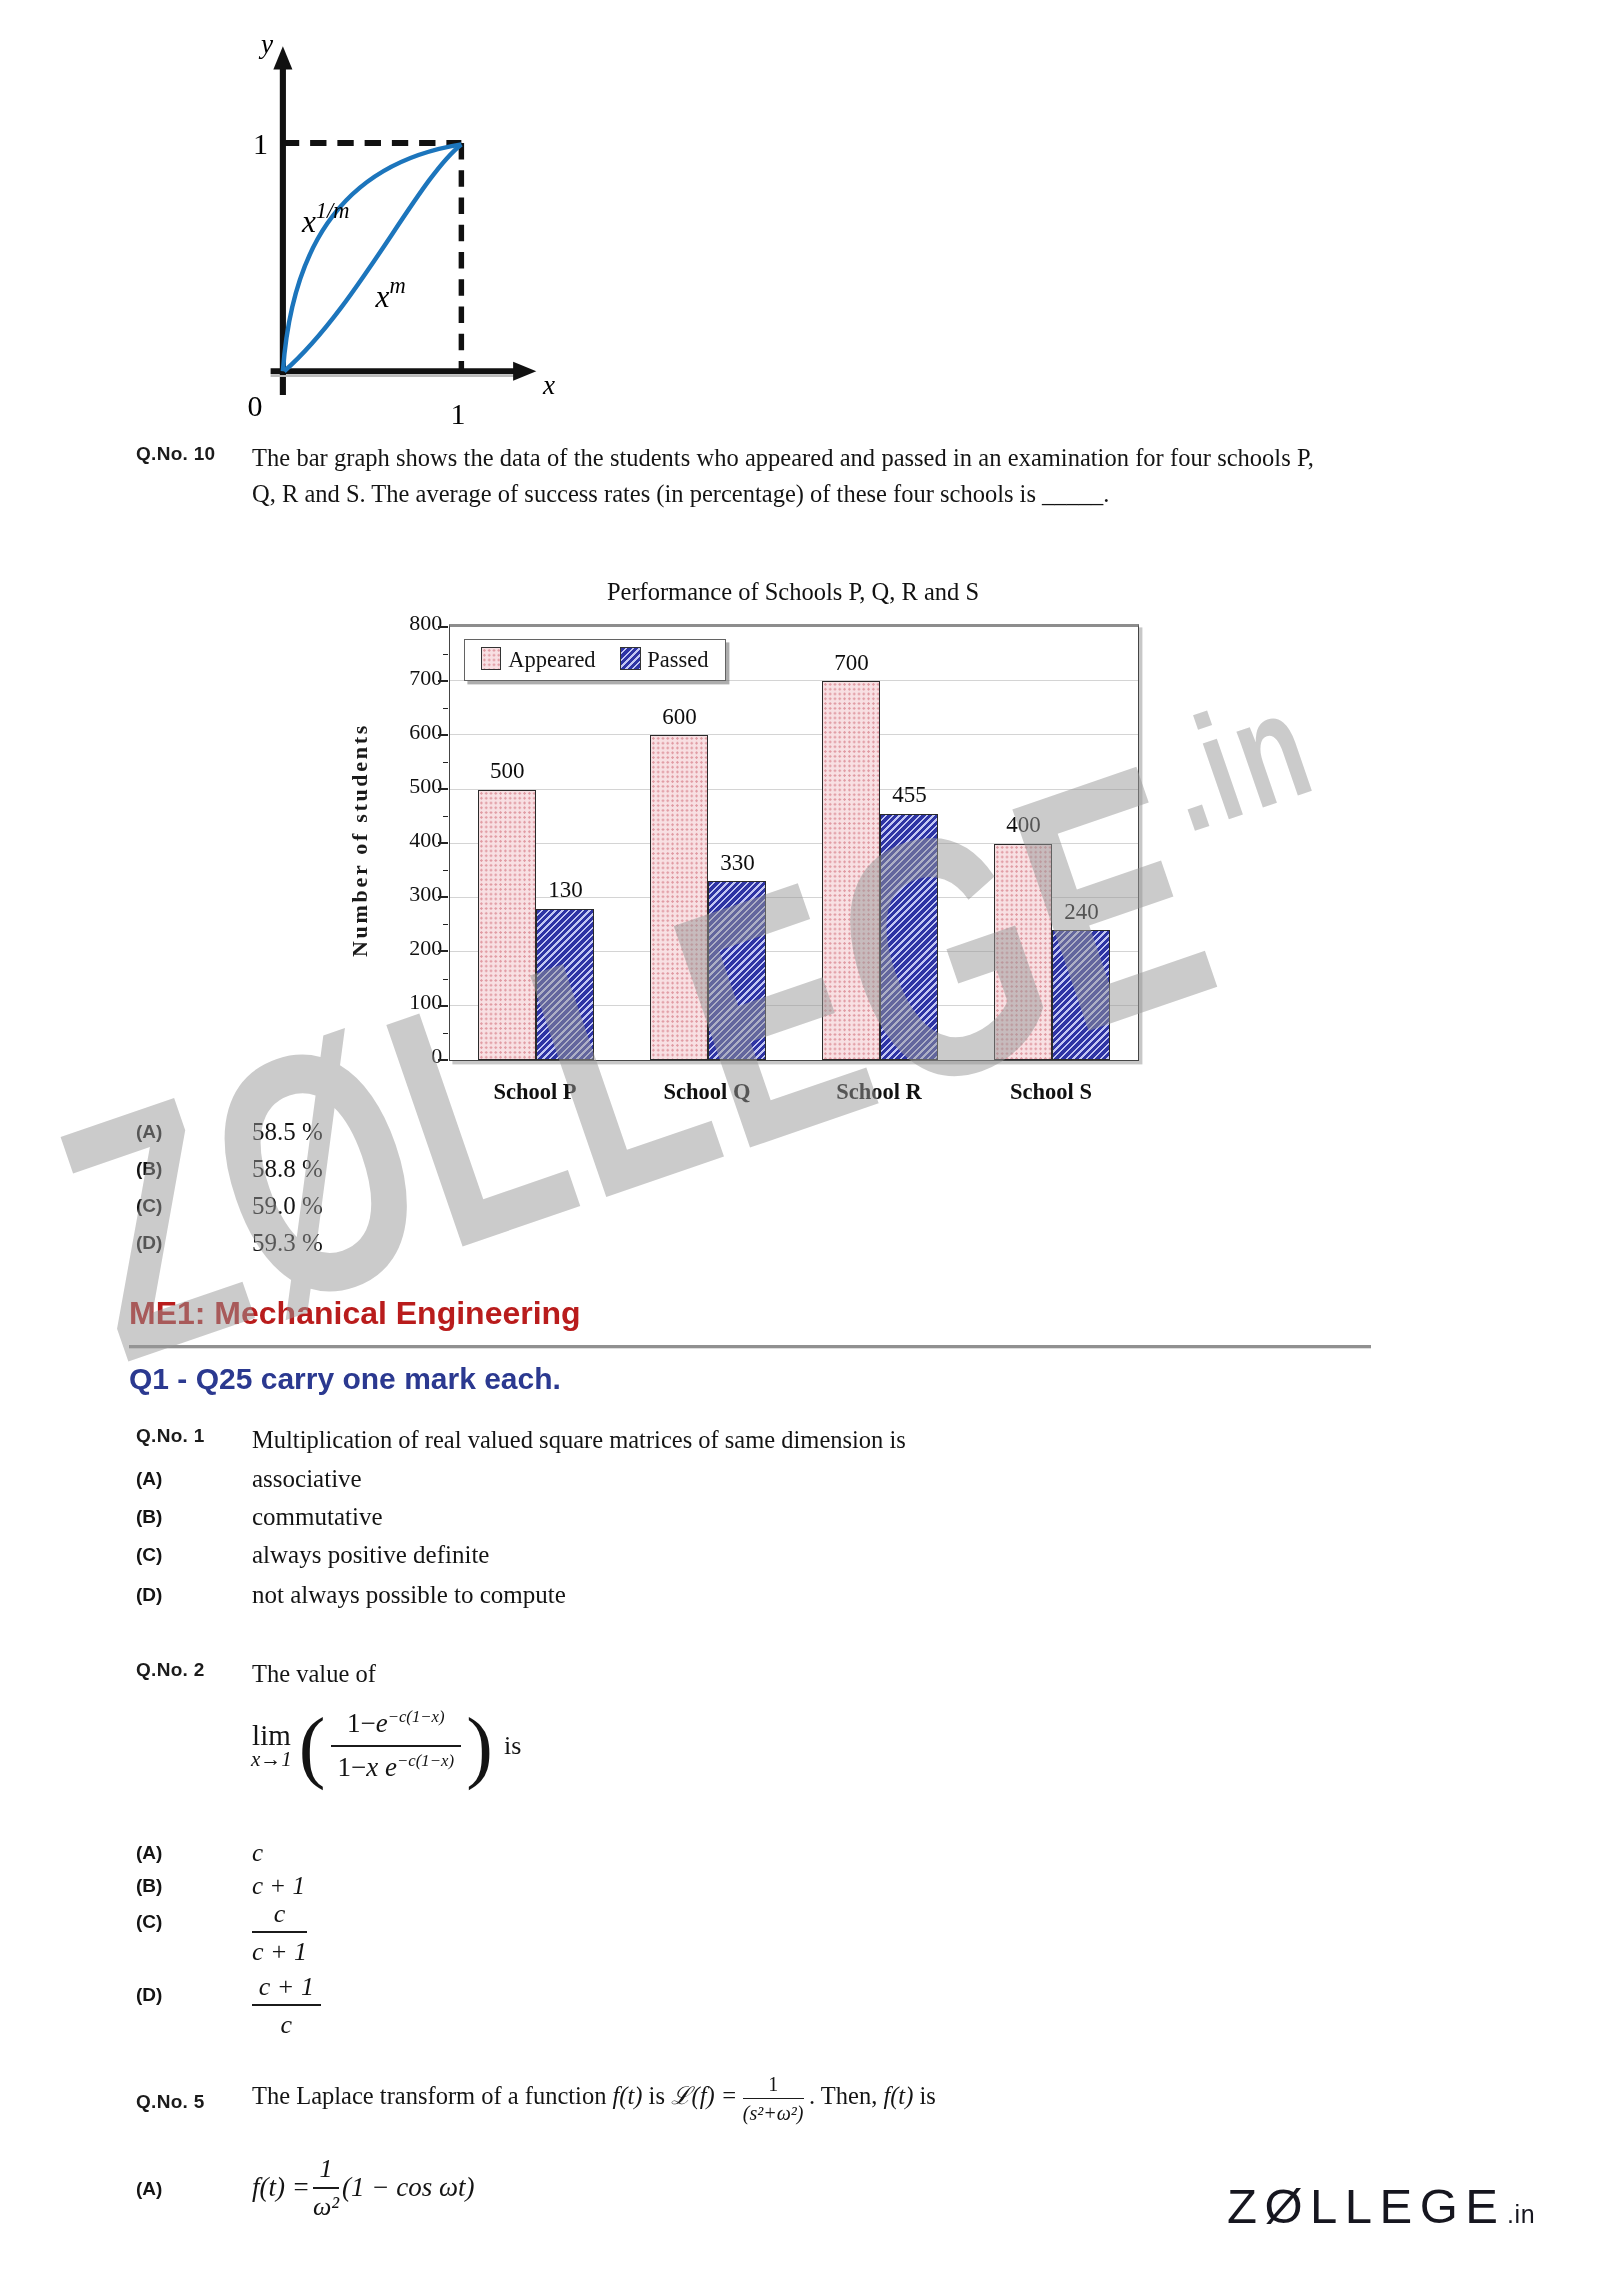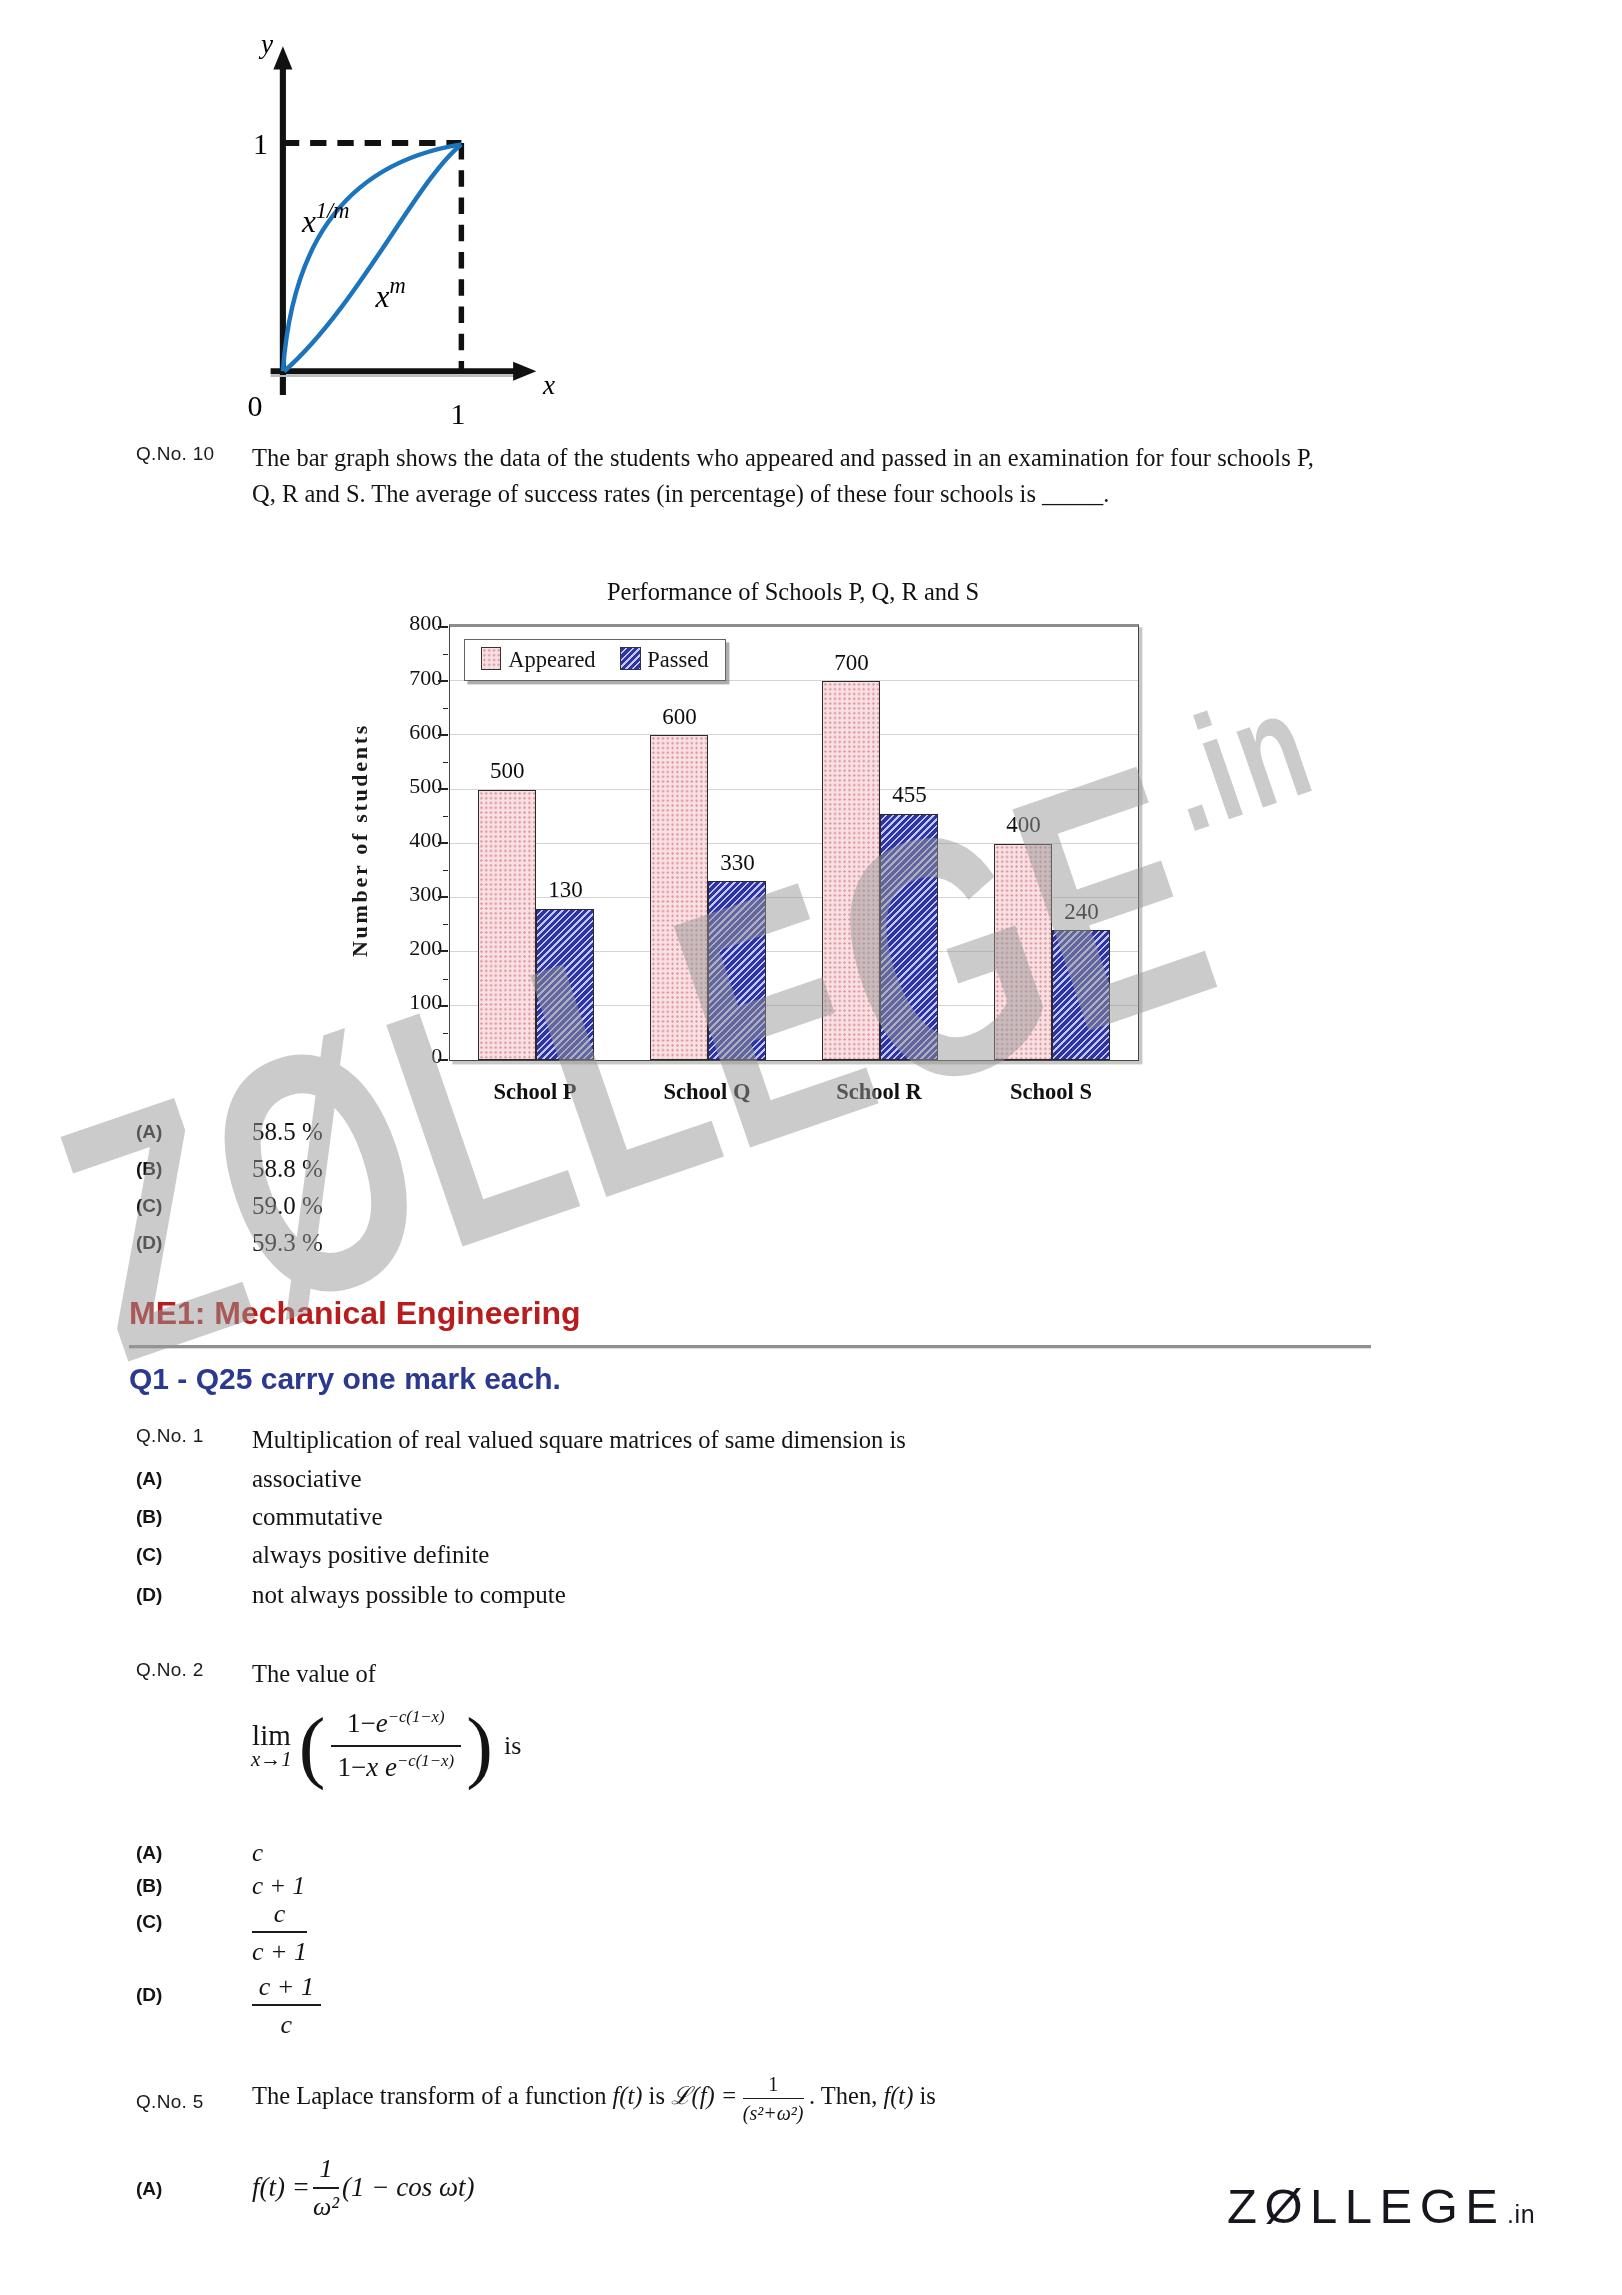--- a/index.html
+++ b/index.html
@@ -2,21 +2,21 @@
 <html style="--appeared: #f8e0e3; --passed: #2e34a4;font-size:11px"><head>
 <meta charset="utf-8">
 <style>
   html,body{margin:0;padding:0;}
   body{position:relative;width:1622px;height:2295px;background:#ffffff;
        font-family:"Liberation Serif",serif;color:#141414;overflow:hidden;}
   .abs{position:absolute;}
 
   
   .qrow{display:flex;align-items:flex-start;}
-  .qno{font-family:"Liberation Sans",sans-serif;font-weight:400;font-size:19px;
+  .qno{font-family:"Liberation Sans",sans-serif;font-weight:700;font-size:19px;
        color:#1b1b1b;width:116px;flex:none;padding-top:3.4px;letter-spacing:0.3px;}
   .qtext{font-size:24.5px;line-height:1.46;text-align:justify;}
   .optrow{display:flex;align-items:flex-start;}
   .optlabel{font-family:"Liberation Sans",sans-serif;font-weight:700;font-size:19px;
             width:116px;flex:none;padding-top:2.7px;}
   .optval{font-size:25px;}
   .mi{font-style:italic;}
 
   
   .fig-svg text{font-family:"Liberation Serif",serif;}

